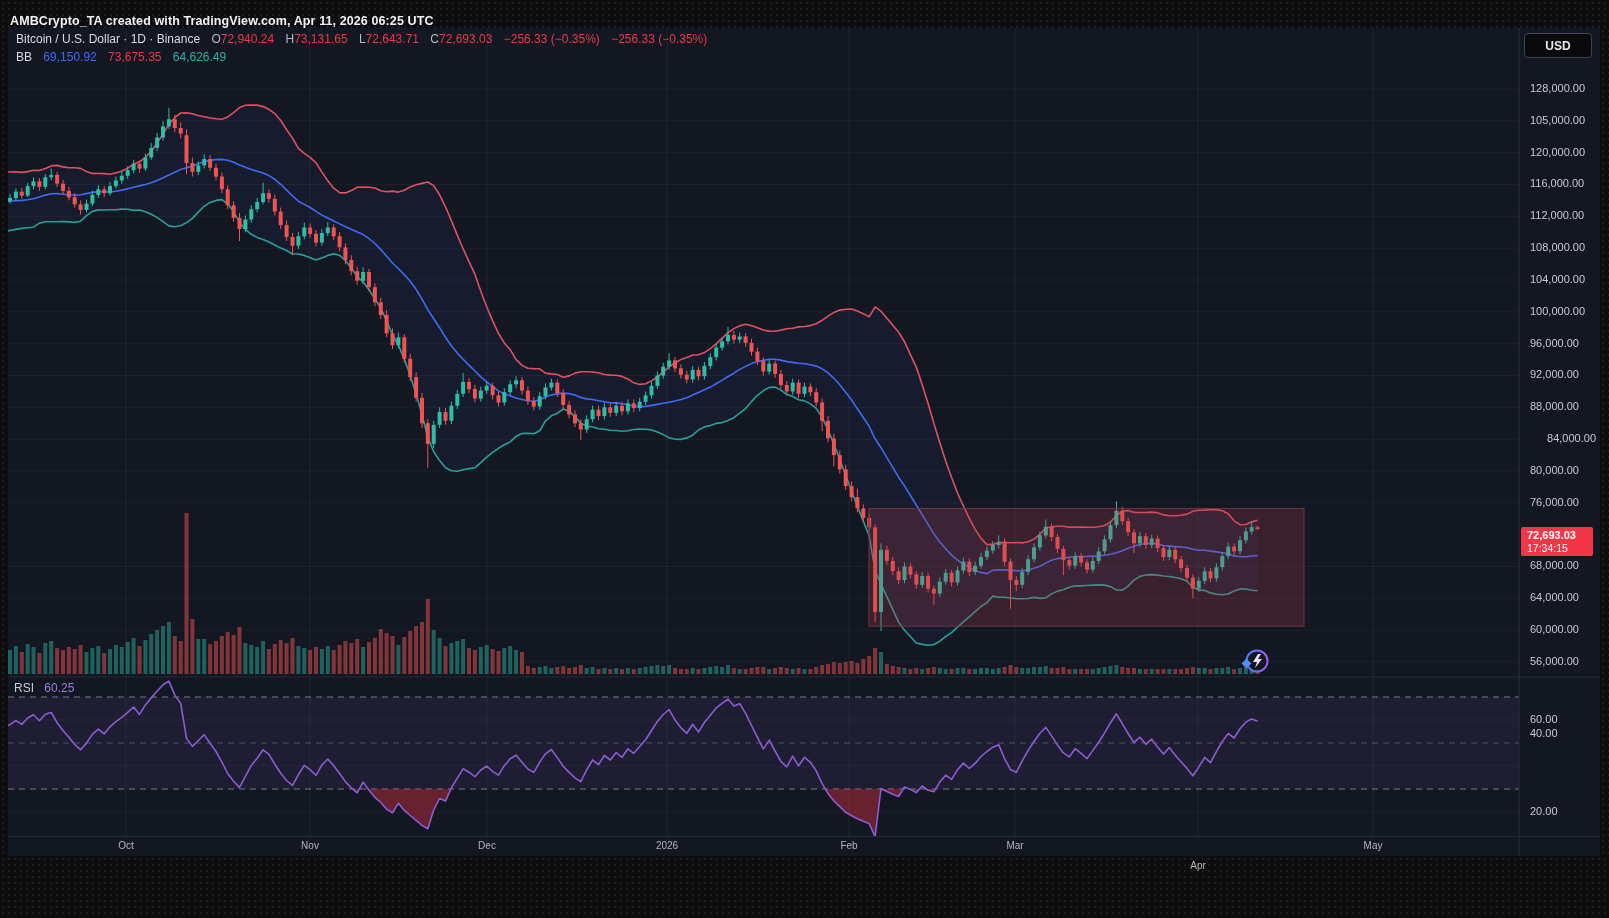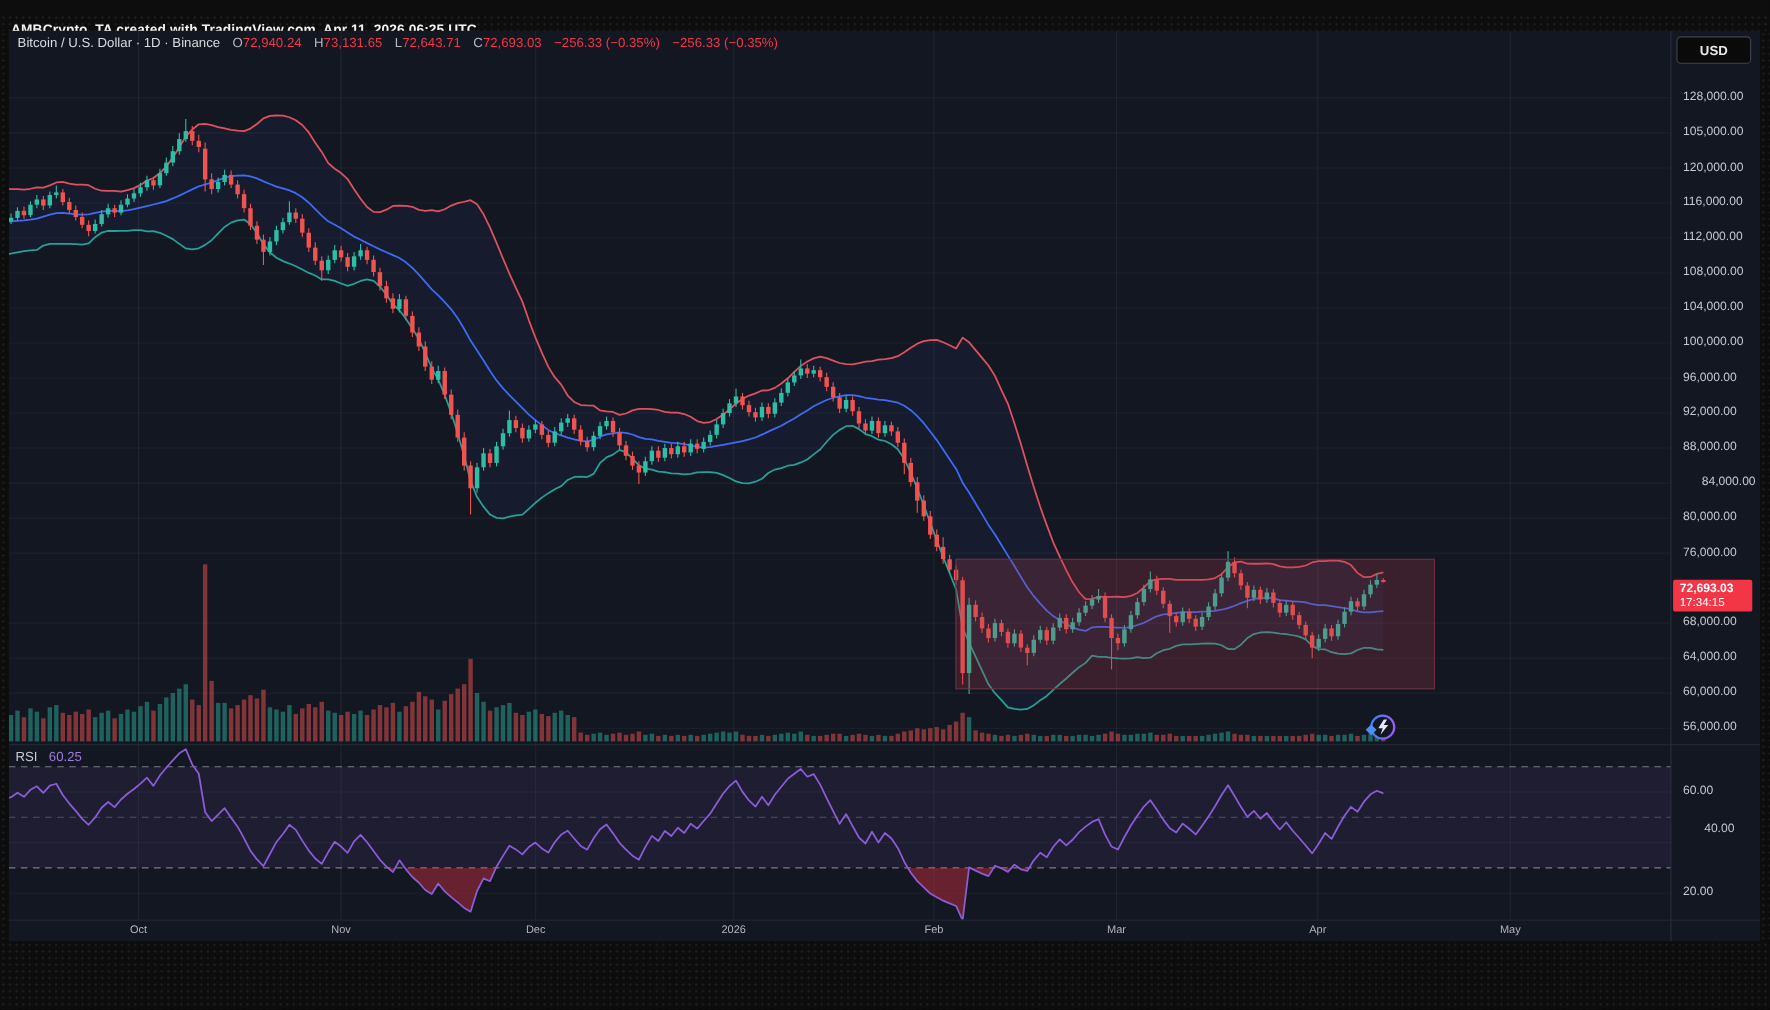--- a/index.html
+++ b/index.html
@@ -1,21 +1,21 @@
 <!DOCTYPE html>
 <html><head>
 <meta charset="utf-8">
 <style>
   html,body{margin:0;padding:0;background:#000;}
   #stage{position:relative;width:1609px;height:918px;overflow:hidden;
     font-family:"Liberation Sans",sans-serif;background:#0d0d0d;
     -webkit-font-smoothing:antialiased;}
   .dots{background-color:#0d0d0d;background-image:radial-gradient(circle,#1f1f1f 1px,transparent 1.2px);background-size:6px 6px;}
   .band{position:absolute;}
-  #top-band{left:0;top:13px;width:1609px;height:28px;display:flex;align-items:center;}
+  #top-band{left:0;top:0;width:1609px;height:28px;display:flex;align-items:flex-end;}
   #wm{color:#f2f2f2;font-size:12.5px;font-weight:bold;margin-left:10px;letter-spacing:.1px;}
   #left-band{left:0;top:28px;width:8px;height:828px;}
   #right-band{left:1600px;top:28px;width:9px;height:828px;}
   #bottom-band{left:0;top:856px;width:1609px;height:62px;}
   #chart-area{position:absolute;left:8px;top:28px;width:1592px;height:828px;background:#131722;}
   #chart-svg{position:absolute;left:8px;top:28px;}
   
   #legend{position:absolute;left:16px;top:31px;font-size:12px;line-height:17.5px;white-space:nowrap;}
   .lrow{height:18px;}
   .lt{color:#d8dbe0;}
@@ -819,20 +819,26 @@
   <div id="legend">
     <div class="lrow">
       <span class="lt">Bitcoin / U.S. Dollar · 1D · Binance</span>
       <span class="lk">O</span><span class="lred">72,940.24</span>
       <span class="lk">H</span><span class="lred">73,131.65</span>
       <span class="lk">L</span><span class="lred">72,643.71</span>
       <span class="lk">C</span><span class="lred">72,693.03</span>
       <span class="lred gap">−256.33 (−0.35%)</span>
       <span class="lred gap">−256.33 (−0.35%)</span>
     </div>
+    <div class="lrow">
+      <span class="lt">BB</span>
+      <span class="lblue gap">69,150.92</span>
+      <span class="lred gap">73,675.35</span>
+      <span class="lteal gap">64,626.49</span>
+    </div>
   </div>
 
   <div id="usd-btn">USD</div>
 
   <div id="price-axis"></div>
 
   <div id="price-flag" style="top: 527.133px;">
     <div class="p1">72,693.03</div>
     <div class="p2">17:34:15</div>
   </div>
@@ -859,23 +865,23 @@
     <div class="ptick" style="top: 368.488px;">92,000.00</div>
     <div class="ptick" style="top: 400.32px;">88,000.00</div>
     <div class="ptick" style="top: 432.152px; text-align: right;">84,000.00</div>
     <div class="ptick" style="top: 463.984px;">80,000.00</div>
     <div class="ptick" style="top: 495.816px;">76,000.00</div>
     <div class="ptick" style="top: 559.48px;">68,000.00</div>
     <div class="ptick" style="top: 591.312px;">64,000.00</div>
     <div class="ptick" style="top: 623.144px;">60,000.00</div>
     <div class="ptick" style="top: 655px;">56,000.00</div>
     <div class="rtick" style="top: 713px;">60.00</div>
-    <div class="rtick" style="top: 747px; text-align: center;">40.00</div>
+    <div class="rtick" style="top: 727px;">40.00</div>
     <div class="rtick" style="top: 805px;">20.00</div>
     <div class="tlabel" style="left: 126px;">Oct</div>
     <div class="tlabel" style="left: 310px;">Nov</div>
     <div class="tlabel" style="left: 487px;">Dec</div>
     <div class="tlabel" style="left: 667px;">2026</div>
     <div class="tlabel" style="left: 849px;">Feb</div>
     <div class="tlabel" style="left: 1015px;">Mar</div>
-    <div class="tlabel" style="left: 1198px;">Apr</div>
+    <div class="tlabel" style="left: 1198px; margin-top: 20px;">Apr</div>
     <div class="tlabel" style="left: 1373px;">May</div>
   </div>
 
 </body></html>

